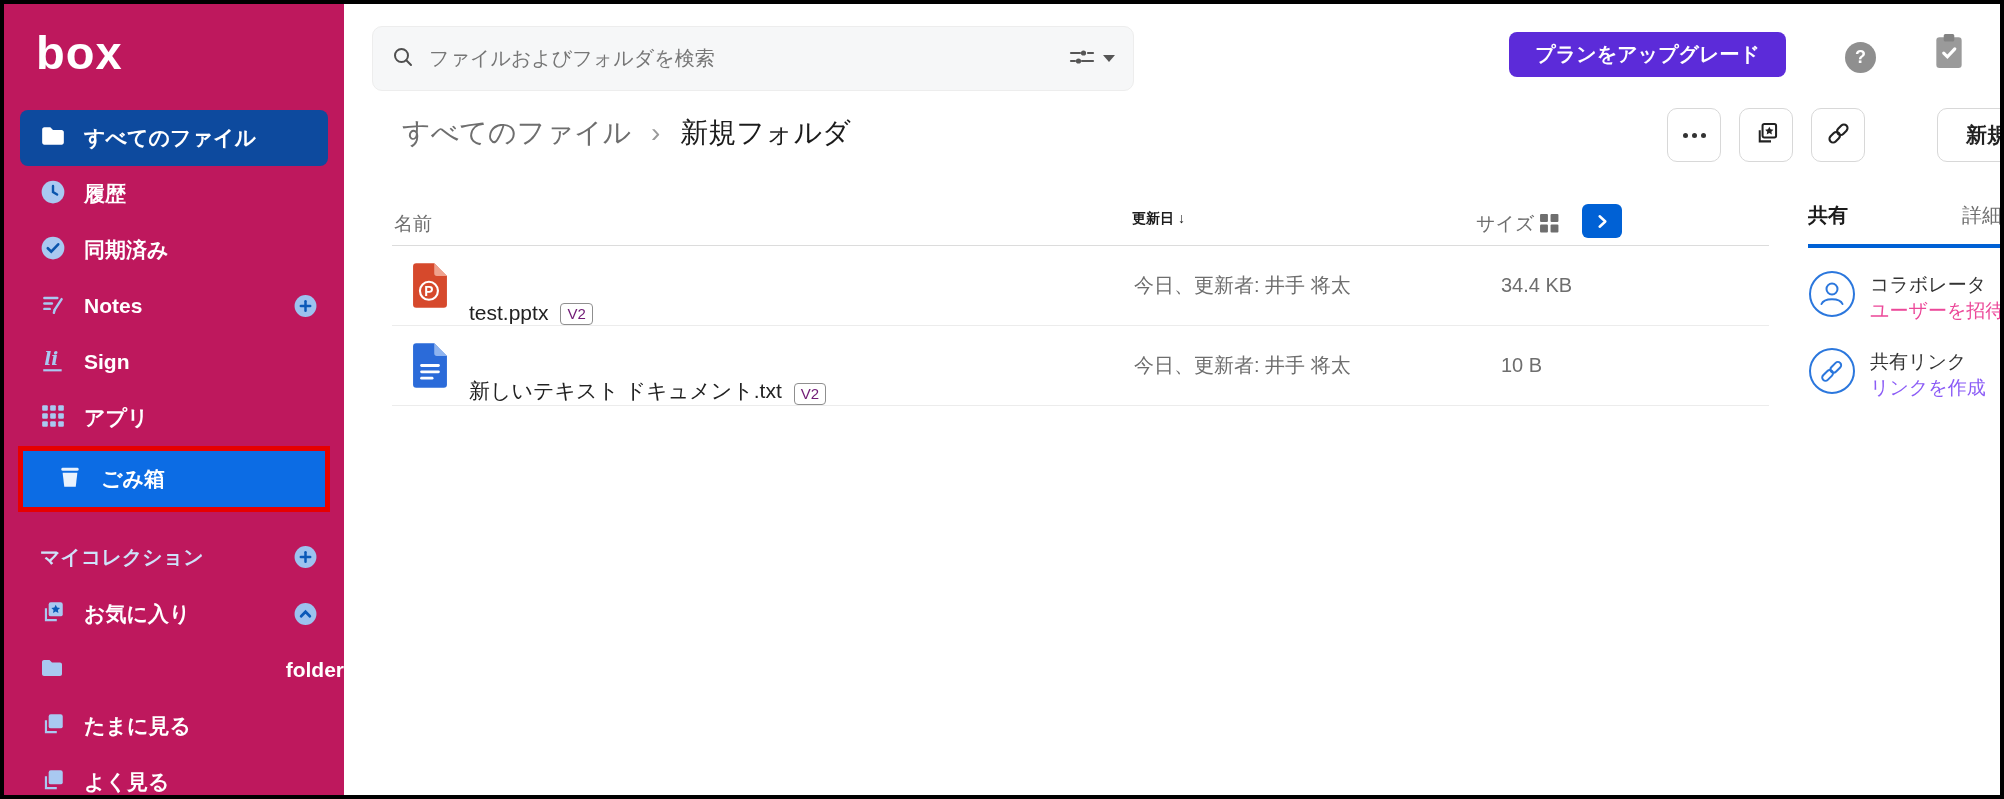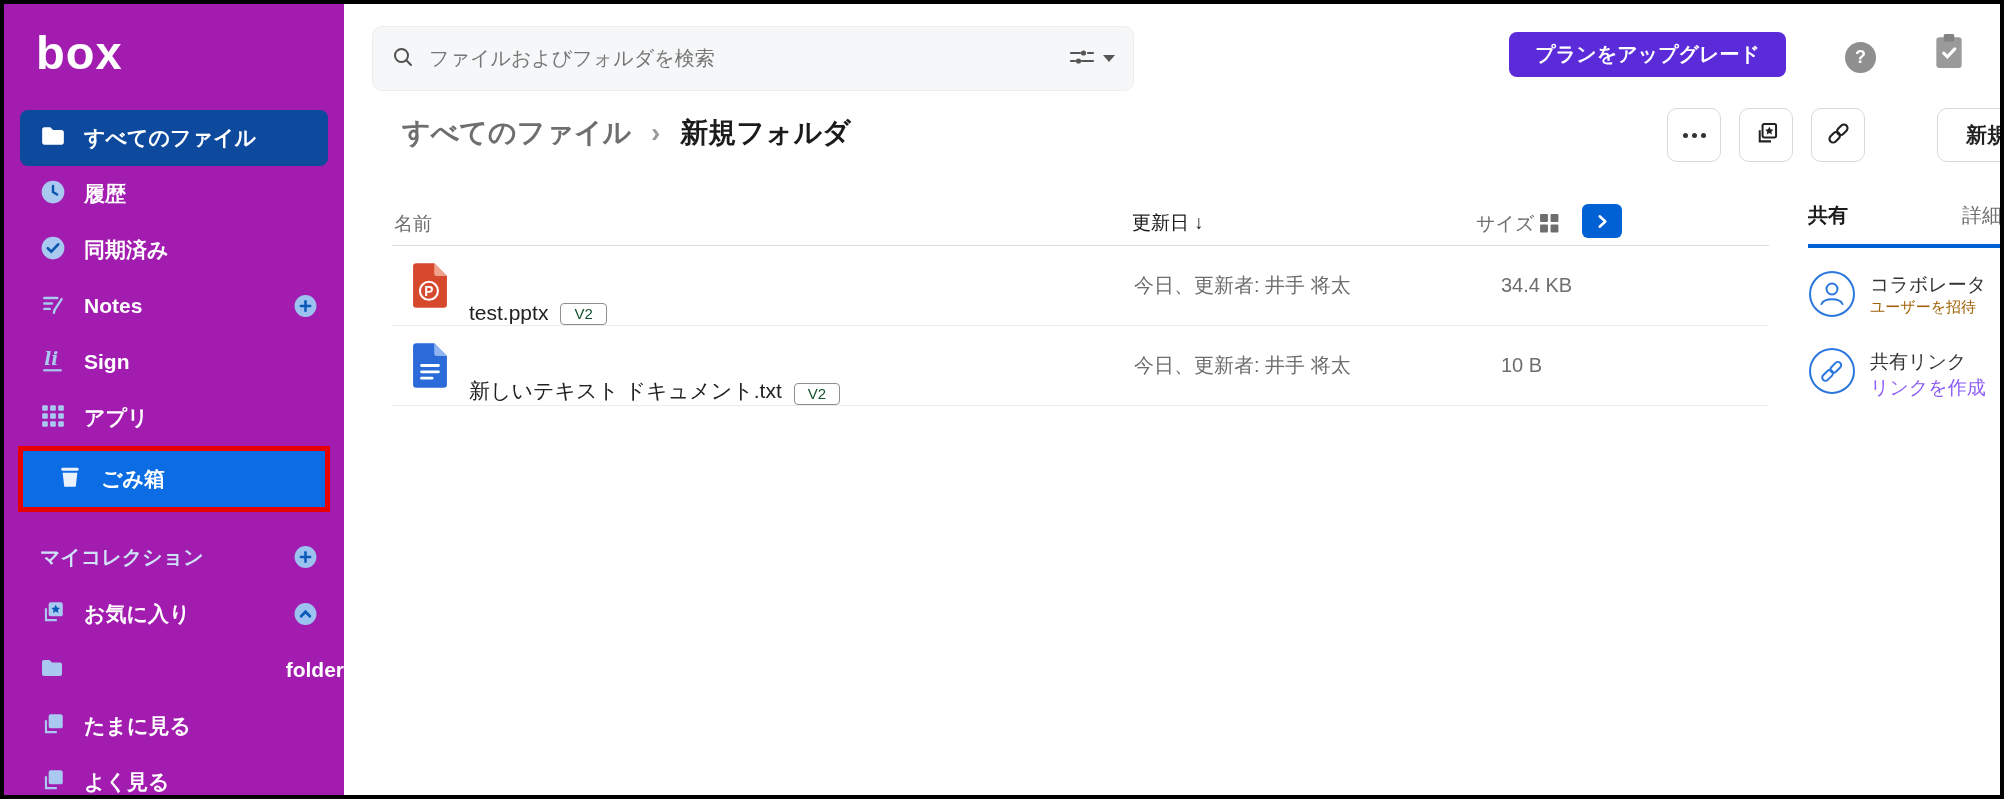--- a/index.html
+++ b/index.html
@@ -1,21 +1,21 @@
 <!DOCTYPE html>
 <html><head>
 <meta charset="utf-8">
 <style>
   * { margin:0; padding:0; box-sizing:border-box; }
   html,body { background:#fff; }
   body { font-family:"Liberation Sans", sans-serif; }
   .frame { position:relative; width:2004px; height:799px; border:4px solid #000; overflow:hidden; background:#fff; }
 
   
-  .sidebar { position:absolute; left:0; top:0; bottom:0; width:340px; background:#a21caf; overflow:hidden; }
+  .sidebar { position:absolute; left:0; top:0; bottom:0; width:340px; background:#be185d; overflow:hidden; }
   .logo { margin:20px 0 0 32px; height:60px; font-size:47px; font-weight:800; color:#fff; letter-spacing:1px; line-height:58px; }
   .side-item { position:relative; display:flex; align-items:center; height:56px; padding-left:36px; gap:18px; cursor:pointer; }
   .side-item .lbl { color:#fff; font-size:21px; font-weight:700; }
   .side-item.active { margin:26px 16px 0 16px; height:56px; padding-left:20px; background:#0d4a9e; border-radius:8px; }
   .trash-wrap { margin:0 14px; border:5px solid #e60000; }
   .trash-wrap .side-item { height:56px; padding-left:34px; background:#0c6ce4; }
   .section-head { position:relative; display:flex; align-items:center; height:34px; margin-top:28px; padding-left:36px; }
   .section-head .lbl { color:#cfe2fa; font-size:20px; font-weight:700; }
   .side-item.sub { gap:16px;justify-content:space-between; }
   .trail { position:absolute; right:26px; top:50%; transform:translateY(-50%); display:flex; }
@@ -27,56 +27,56 @@
   .search { position:absolute; left:28px; top:22px; width:762px; height:65px; background:#f6f7f8; border:1px solid #ededed; border-radius:10px; display:flex; align-items:center; padding:0 18px; }
   .search input { flex:1; margin-left:14px; border:none; outline:none; background:transparent; font-size:20px; color:#333; font-family:"Liberation Sans", sans-serif; }
   .search input::placeholder { color:#767676; }
   .filter { display:flex; align-items:center; gap:8px; cursor:pointer; }
   .caret { width:0; height:0; border-left:6px solid transparent; border-right:6px solid transparent; border-top:7px solid #565656; }
 
   .upgrade { position:absolute; right:214px; top:28px; height:45px; padding:0 26px; background:#5c2bd9; border:none; border-radius:8px; color:#fff; font-size:20px; font-weight:700; line-height:45px; cursor:pointer; font-family:"Liberation Sans", sans-serif; }
   .help { position:absolute; right:124px; top:38px; width:31px; height:31px; border-radius:50%; background:#8f8f8f; color:#fff; font-size:18px; font-weight:700; text-align:center; line-height:31px; cursor:pointer; }
   .clipboard { position:absolute; right:36px; top:28px; cursor:pointer; }
 
-  .breadcrumb { position:absolute; left:58px; top:110px; font-size:28px; font-weight:700; white-space:nowrap; }
+  .breadcrumb { position:absolute; left:58px; top:110px; font-size:28px; font-weight:400; white-space:nowrap; }
   .bc-parent { color:#6e6e6e; cursor:pointer; }
   .bc-sep { color:#9a9a9a; margin:0 12px; }
   .bc-current { color:#1b1b1b; }
 
   .tbtn { position:absolute; top:104px; height:54px; width:54px; background:#fff; border:1px solid #d8d8d8; border-radius:10px; display:flex; align-items:center; justify-content:center; cursor:pointer; }
   .tbtn.more { left:1323px; gap:4px; }
   .tbtn.more i { width:5px; height:5px; border-radius:50%; background:#333; }
   .tbtn.bookmark { left:1395px; } .tbtn.linkb { left:1467px; }
   .tbtn.new { left:1593px; width:130px; gap:14px; font-size:21px; font-weight:700; color:#222; }
   .tbtn.new .plus { font-size:27px; font-weight:400; color:#111; }
 
   .list-header { position:absolute; left:48px; top:198px; width:1377px; height:44px; border-bottom:1px solid #dcdcdc; }
   .col-name { position:absolute; left:2px; top:9px; font-size:19px; color:#6e6e6e; }
-  .col-updated { position:absolute; left:740px; top:8px; font-size:19px; font-weight:400; color:#1b1b1b; cursor:pointer; }
+  .col-updated { position:absolute; left:740px; top:8px; font-size:14px; font-weight:700; color:#1b1b1b; cursor:pointer; }
   .col-size { position:absolute; left:1084px; top:9px; font-size:19px; color:#6e6e6e; }
   .gridicon { position:absolute; left:1147px; top:11px; cursor:pointer; }
   .bluebtn { position:absolute; left:1190px; top:2px; width:40px; height:34px; background:#0061d5; border:none; border-radius:6px; display:flex; align-items:center; justify-content:center; cursor:pointer; }
 
   .frow { position:absolute; left:48px; width:1377px; height:80px; border-bottom:1px solid #ececec; cursor:pointer; }
   .frow.r1 { top:242px; } .frow.r2 { top:322px; }
   .ficon { position:absolute; left:20px; top:16px; }
   .fname { position:absolute; left:77px; top:0; height:100%; display:flex; align-items:flex-end; gap:12px; font-size:21px; color:#222; }
-  .badge { border:1.5px solid #8f8f8f; border-radius:4px; color:#14532d; font-size:15px; padding:0 13px; height:22px; line-height:20px; }
+  .badge { border:1.5px solid #8f8f8f; border-radius:4px; color:#701a75; font-size:15px; padding:0 6px; height:22px; line-height:20px; }
   .fdate { position:absolute; left:742px; top:0; height:100%; display:flex; align-items:center; font-size:20px; color:#6e6e6e; }
   .fsize { position:absolute; left:1109px; top:0; height:100%; display:flex; align-items:center; font-size:20px; color:#6e6e6e; }
 
   
   .panel { position:absolute; top:160px; right:0; width:214px; bottom:0; background:#fff; }
   .tab-share { position:absolute; left:22px; top:38px; font-size:20px; font-weight:700; color:#1b1b1b; cursor:pointer; }
   .tab-details { position:absolute; left:176px; top:38px; font-size:20px; color:#6e6e6e; cursor:pointer; white-space:nowrap; }
   .tab-underline { position:absolute; left:22px; top:80px; width:200px; height:4px; background:#0061d5; }
   .p-icon1 { position:absolute; left:22px; top:106px; cursor:pointer; }
   .p-icon2 { position:absolute; left:22px; top:183px; cursor:pointer; }
   .p-title1 { position:absolute; left:84px; top:108px; font-size:19px; color:#333; white-space:nowrap; }
-  .p-link1 { position:absolute; left:84px; top:134px; font-size:15px; color:#a16207; white-space:nowrap; cursor:pointer; }
+  .p-link1 { position:absolute; left:84px; top:134px; font-size:19px; color:#ec4899; white-space:nowrap; cursor:pointer; }
   .p-title2 { position:absolute; left:84px; top:185px; font-size:19px; color:#333; white-space:nowrap; }
   .p-link2 { position:absolute; left:84px; top:211px; font-size:19px; color:#8b5cf6; white-space:nowrap; cursor:pointer; }
 </style>
 </head>
 <body>
 
 <div class="frame">
 
   <aside class="sidebar">
     <div class="logo">box</div>

